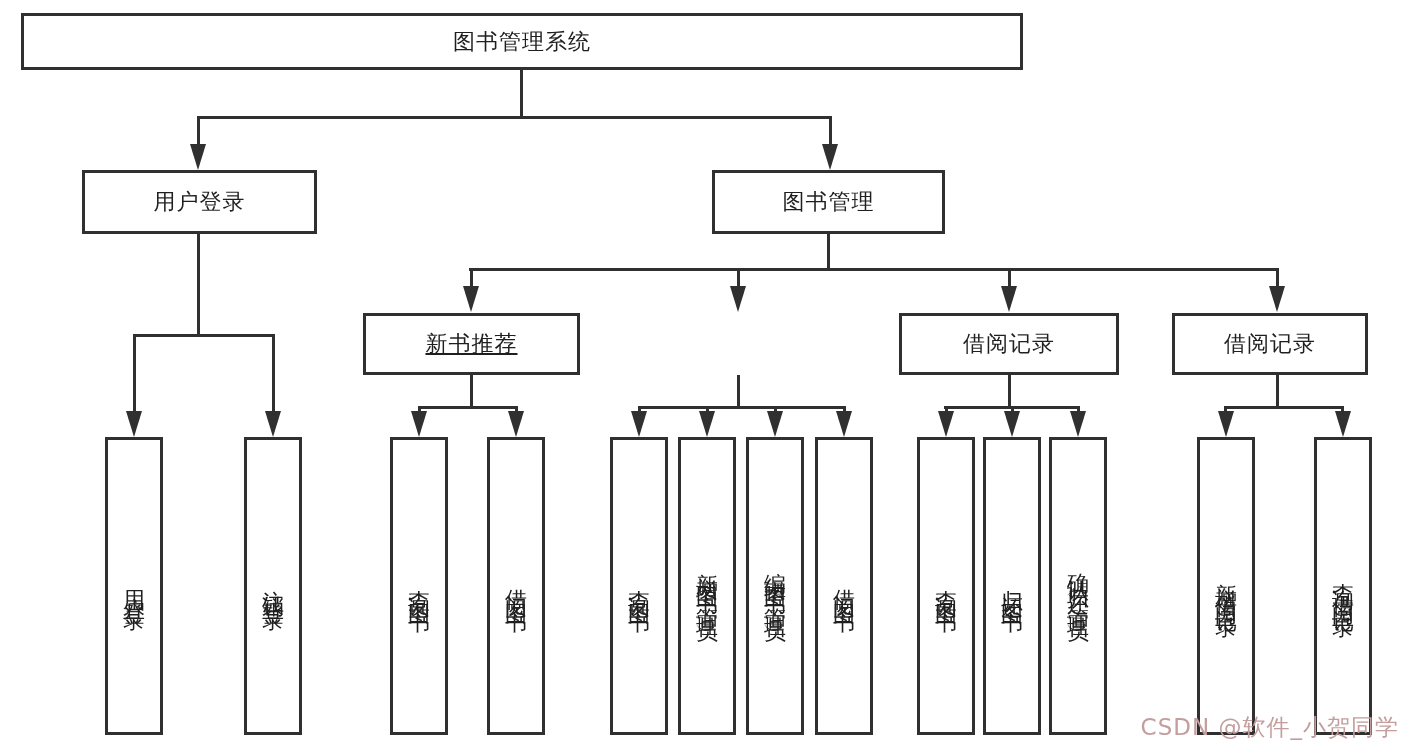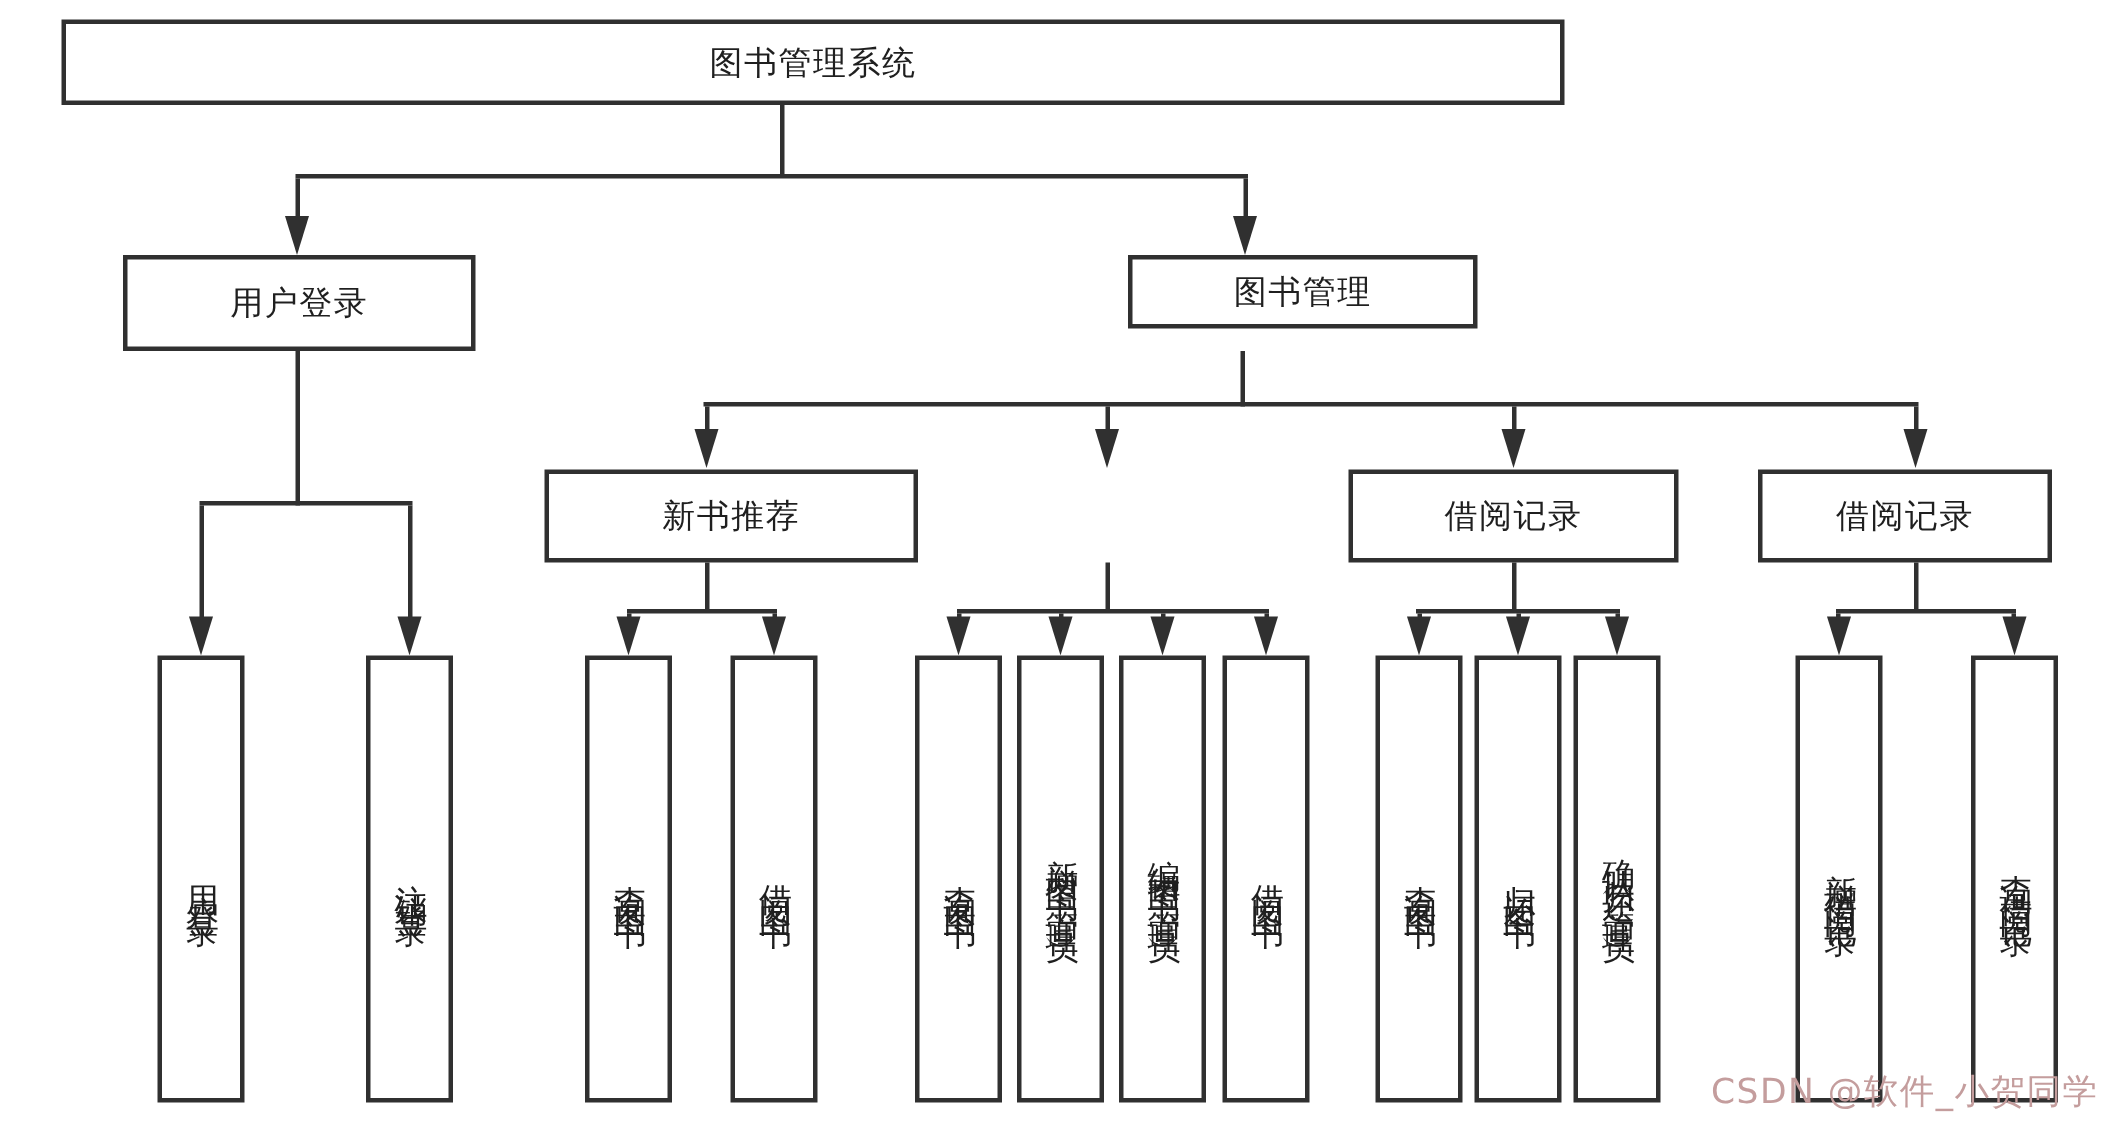--- a/index.html
+++ b/index.html
@@ -39,35 +39,35 @@
     position:absolute;right:6px;bottom:4px;
     color:#c49d9d;font-size:23px;letter-spacing:1px;
     white-space:nowrap;
   }
 </style>
 </head>
 <body>
 
 <div class="canvas">
 
-  <div class="box" style="left:21px;top:13px;width:1002px;height:57px;margin-left:20px;">
+  <div class="box" style="left:21px;top:13px;width:1002px;height:57px;">
     <span>图书管理系统</span>
   </div>
 
   <div class="vline" style="left:520px;top:70px;height:47px;"></div>
   <div class="hline" style="left:197px;top:116px;width:635px;"></div>
   <div class="vline" style="left:197px;top:119px;height:27px;"></div>
   <div class="arrow" style="left:190px;top:144px;"></div>
   <div class="vline" style="left:829px;top:119px;height:27px;"></div>
   <div class="arrow" style="left:822px;top:144px;"></div>
 
   <div class="box" style="left:82px;top:170px;width:235px;height:64px;">
     <span>用户登录</span>
   </div>
-  <div class="box" style="left:712px;top:170px;width:233px;height:49px;margin-left:40px;">
+  <div class="box" style="left:712px;top:170px;width:233px;height:64px;">
     <span>图书管理</span>
   </div>
 
   <div class="vline" style="left:197px;top:234px;height:103px;"></div>
   <div class="hline" style="left:133px;top:334px;width:142px;"></div>
   <div class="vline" style="left:133px;top:337px;height:76px;"></div>
   <div class="arrow" style="left:126px;top:411px;"></div>
   <div class="vline" style="left:272px;top:337px;height:76px;"></div>
   <div class="arrow" style="left:265px;top:411px;"></div>
 
@@ -75,21 +75,21 @@
   <div class="hline" style="left:469px;top:268px;width:810px;"></div>
   <div class="vline" style="left:470px;top:271px;height:16px;"></div>
   <div class="arrow" style="left:463px;top:286px;"></div>
   <div class="vline" style="left:737px;top:271px;height:16px;"></div>
   <div class="arrow" style="left:730px;top:286px;"></div>
   <div class="vline" style="left:1008px;top:271px;height:16px;"></div>
   <div class="arrow" style="left:1001px;top:286px;"></div>
   <div class="vline" style="left:1276px;top:271px;height:16px;"></div>
   <div class="arrow" style="left:1269px;top:286px;"></div>
 
-  <div class="box" style="left:363px;top:313px;width:249px;height:62px;">
+  <div class="box" style="left:363px;top:313px;width:217px;height:62px;text-decoration:underline;">
     <span>新书推荐</span>
   </div>
   <div class="box" style="left:899px;top:313px;width:220px;height:62px;">
     <span>借阅记录</span>
   </div>
   <div class="box" style="left:1172px;top:313px;width:196px;height:62px;">
     <span>借阅记录</span>
   </div>
 
   <div class="vline" style="left:470px;top:375px;height:33px;"></div>

